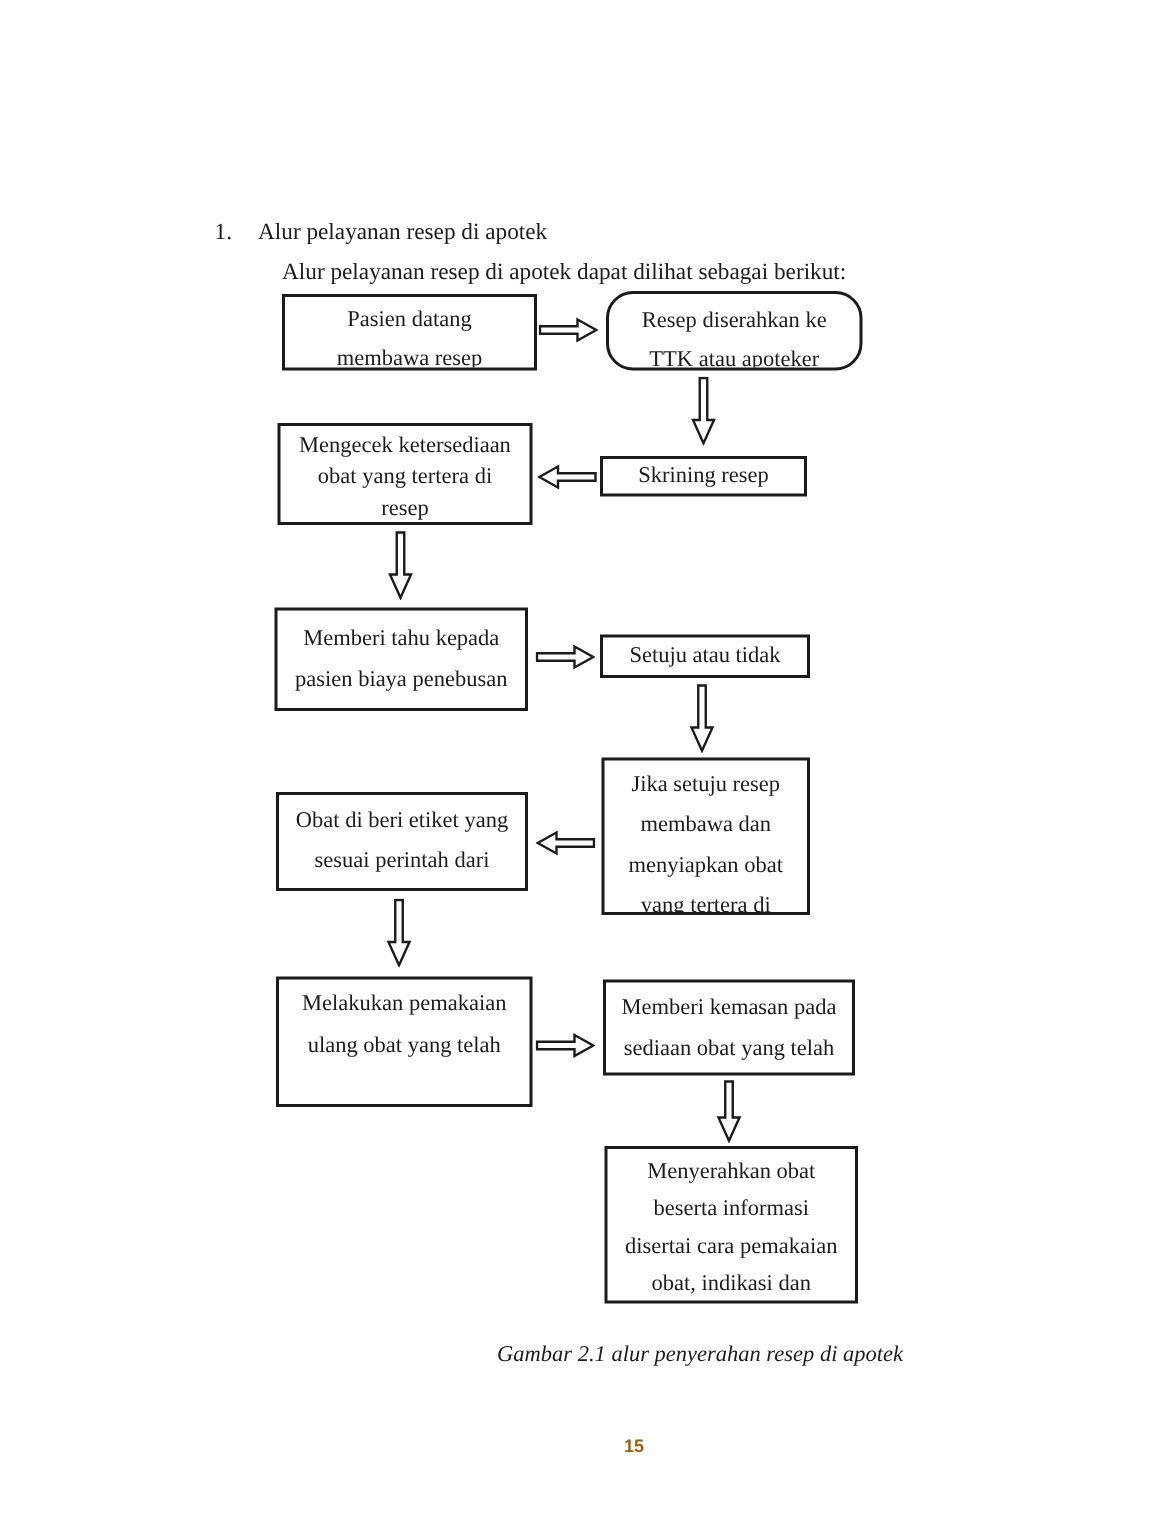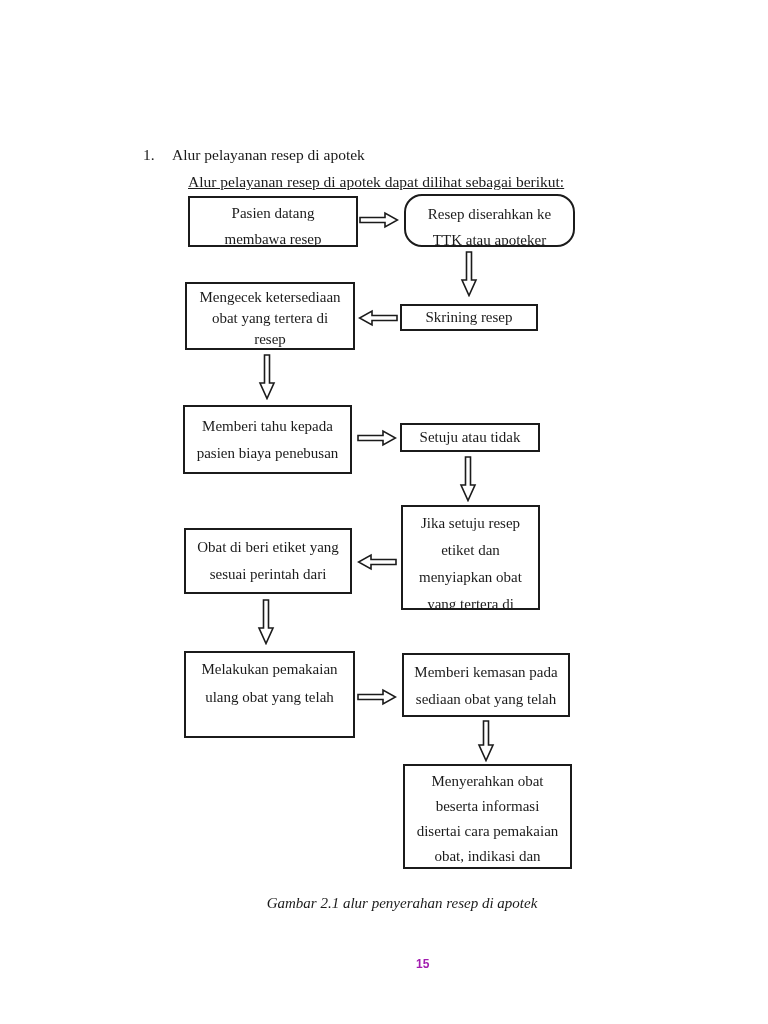--- a/index.html
+++ b/index.html
@@ -7,21 +7,21 @@
     position:relative;
     width:768px;height:1024px;
     background:#ffffff;
     font-family:"Liberation Serif","DejaVu Serif",serif;
     color:#1b1b1b;
     overflow:hidden;
   }
   .abs{position:absolute;}
   .heading-num{left:143px;top:146px;font-size:15.5px;}
   .heading-text{left:172px;top:146px;font-size:15.5px;}
-  .intro{left:188px;top:173px;font-size:15.5px;text-decoration:underline;}
+  .intro{left:188px;top:173px;font-size:15.5px;}
   .box{
     position:absolute;
     box-sizing:border-box;
     border:2px solid #1b1b1b;
     background:#ffffff;
     text-align:center;
     font-size:15px;
     overflow:hidden;
   }
   .ln{white-space:nowrap;}
@@ -56,28 +56,28 @@
   .ar2{left:357px;top:429px;}
   .al2{left:357px;top:553px;}
   .ar3{left:357px;top:688px;}
   .ad1{left:460px;top:251px;}
   .ad2{left:258px;top:354px;}
   .ad3{left:459px;top:456px;}
   .ad4{left:257px;top:599px;}
   .ad5{left:477px;top:720px;}
   .caption{
     left:202px;top:895px;width:400px;
-    text-align:center;
+    text-align:right;
     font-style:italic;
     font-size:15px;
   }
   .page-number{
     left:416px;top:957px;
     font-family:"Liberation Sans","DejaVu Sans",sans-serif;
-    font-size:12px;font-weight:700;color:#a21caf;
+    font-size:12px;font-weight:700;color:#a16207;
   }
 </style>
 </head>
 <body>
 
 <div class="page">
 
   <span class="abs heading-num">1.</span>
   <span class="abs heading-text">Alur pelayanan resep di apotek</span>
   <span class="abs intro">Alur pelayanan resep di apotek dapat dilihat sebagai berikut:</span>
@@ -107,21 +107,21 @@
   <div class="box b5">
     <div class="ln">Setuju atau tidak</div>
   </div>
 
   <div class="box b6">
     <div class="ln">Obat di beri etiket yang</div>
     <div class="ln">sesuai perintah dari</div>
   </div>
   <div class="box b7">
     <div class="ln">Jika setuju resep</div>
-    <div class="ln">etiket dan</div>
+    <div class="ln">membawa dan</div>
     <div class="ln">menyiapkan obat</div>
     <div class="ln">yang tertera di</div>
   </div>
 
   <div class="box b8">
     <div class="ln">Melakukan pemakaian</div>
     <div class="ln">ulang obat yang telah</div>
   </div>
   <div class="box b9">
     <div class="ln">Memberi kemasan pada</div>

